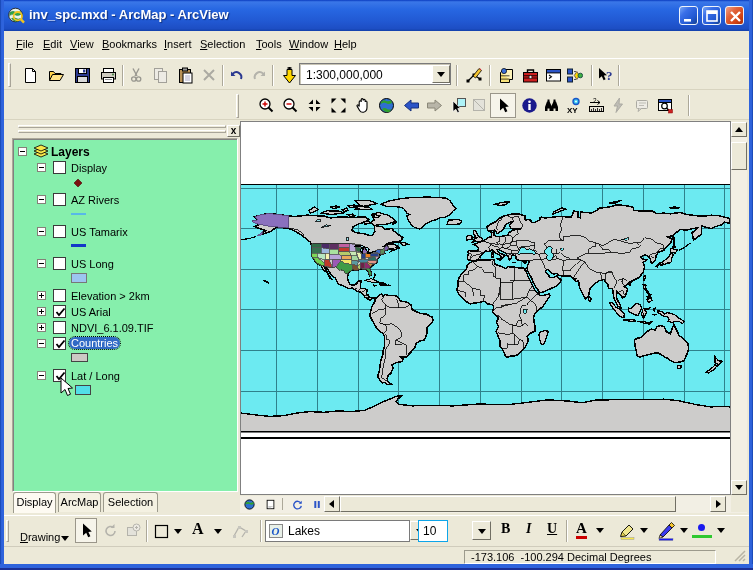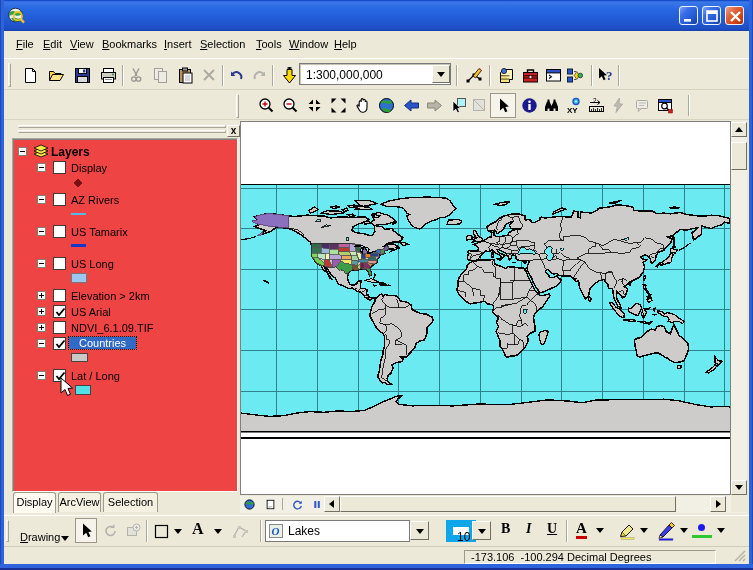--- a/index.html
+++ b/index.html
@@ -38,31 +38,31 @@
 
 #scalecombo { position:absolute; left:295px; top:4px; width:152px; height:22px; background:#fff; border:1px solid #7a7a7a; box-shadow:inset 1px 1px 0 #c8c4b4; }
 #scalecombo .txt { position:absolute; left:6px; top:4px; font-size:12px; }
 .dropbtn { position:absolute; background:#ece9d8; border:1px solid #fff; border-right-color:#716f64; border-bottom-color:#716f64; }
 .dropbtn:after { content:""; position:absolute; left:50%; top:50%; margin-left:-4px; margin-top:-2px; border:4px solid transparent; border-top:5px solid #000; border-bottom:none; }
 
 #toc { position:absolute; left:4px; top:121px; width:234px; height:394px; background:#ece9d8; }
 #toc-ridge1 { position:absolute; left:14px; top:4px; width:208px; height:3px; border:1px solid #fff; border-right-color:#a8a498; border-bottom-color:#a8a498; }
 #toc-ridge2 { position:absolute; left:14px; top:9px; width:208px; height:3px; border:1px solid #fff; border-right-color:#a8a498; border-bottom-color:#a8a498; }
 #toc-x { position:absolute; left:223px; top:4px; width:13px; height:12px; background:#ece9d8; border:1px solid #fff; border-right-color:#716f64; border-bottom-color:#716f64; font-size:10px; font-weight:bold; text-align:center; line-height:10px; }
-#toc-panel { position:absolute; left:8px; top:17px; width:226px; height:354px; background:#ef4444; border:1px solid #aca899; border-right-color:#fff; border-bottom-color:#fff; box-shadow:inset 1px 1px 0 #808080; }
+#toc-panel { position:absolute; left:8px; top:17px; width:226px; height:354px; background:#86efac; border:1px solid #aca899; border-right-color:#fff; border-bottom-color:#fff; box-shadow:inset 1px 1px 0 #808080; }
 #tabs { position:absolute; left:8px; top:371px; height:21px; }
 #tree { position:absolute; left:0; top:0; width:100%; height:100%; }
 .exp { position:absolute; width:9px; height:9px; background:#fff; border:1px solid #848078; }
 .exp:before { content:""; position:absolute; left:1px; top:3px; width:5px; height:1px; background:#000; }
 .exp.pl:before { left:1px; top:3px; }
 .exp.pl:after { content:""; position:absolute; left:3px; top:1px; width:1px; height:5px; background:#000; }
 .cb { position:absolute; width:13px; height:13px; background:#fff; border:1px solid #3a3a3a; }
 .cb svg { position:absolute; left:0px; top:0px; }
 .lbl { position:absolute; font-size:11px; color:#000; white-space:nowrap; }
-.hl { background:#316ac5; color:#fff; outline:1px dotted #000; padding:0 10px; }
+.hl { background:#316ac5; color:#fff; outline:1px dotted #000; padding:0 2px;border-radius:6px; }
 .tab { position:absolute; top:0; height:20px; background:#f4f1e2; border:1px solid #9c9a8c; border-bottom:none; border-radius:3px 3px 0 0; text-align:center; padding-top:3px; font-size:11px; }
 
 #mapwin { position:absolute; left:240px; top:121px; width:507px; height:392px; background:#ece9d8; }
 #mapview { position:absolute; left:0px; top:0px; width:491px; height:374px; border:1px solid #808080; background:#fff; }
 #vscroll { position:absolute; left:491px; top:1px; width:16px; height:373px; background:#f2efe4; }
 #hscrollrow { position:absolute; left:0px; top:375px; width:507px; height:17px; background:#f2efe4; }
 .sbtn { position:absolute; background:#ece9d8; border:1px solid #fff; border-right-color:#716f64; border-bottom-color:#716f64; }
 
 #drawbar { position:absolute; left:4px; top:515px; width:745px; height:30px; background:#ece9d8; border-top:1px solid #fff; }
 
@@ -73,20 +73,21 @@
 <body>
 <div id="win">
   <div id="titlebar">
     <svg id="title-ico" viewBox="0 0 17 17">
       <circle cx="7.5" cy="8" r="6.8" fill="#e8f4ec" stroke="#222" stroke-width="0.9"></circle>
       <path d="M2 5.5 Q5 3.5 7 5 Q9.5 6.5 12.5 4.5 L13.5 7 Q10 9.5 7.5 8 Q5 6.5 1.5 8.5 z" fill="#2fa848" stroke="#1a5c2a" stroke-width="0.4"></path>
       <path d="M3.5 11.5 Q6 10 8.5 11.5 Q10.5 12.5 12 11.5 L10.5 14 Q8 15.2 5.5 13.5 z" fill="#2fa848" stroke="#1a5c2a" stroke-width="0.4"></path>
       <circle cx="9.8" cy="9.2" r="4.2" fill="none" stroke="#f0c420" stroke-width="1.8"></circle>
       <line x1="13" y1="12.4" x2="16" y2="15.6" stroke="#f0c420" stroke-width="2.4"></line>
     </svg>
+    <div id="title-txt">inv_spc.mxd - ArcMap - ArcView</div>
     <div class="capbtn" id="btn-min">
         <svg class="glyph" style="left:3px;top:3px" width="12" height="12">
           <rect x="1" y="9" width="7" height="2.6" fill="#fff"></rect>
         </svg>
       </div>
     <div class="capbtn" id="btn-max">
         <svg class="glyph" style="left:3px;top:3px" width="12" height="12">
           <rect x="1" y="1" width="10" height="10" fill="none" stroke="#fff" stroke-width="1.6"></rect>
           <rect x="1" y="1" width="10" height="3" fill="#fff"></rect>
         </svg>
@@ -352,21 +353,21 @@
           </div>
       <div class="lbl" style="left:58px;top:231px">Lat / Long</div>
       <div style="position:absolute;left:62px;top:246px;width:16px;height:10px;background:#52dfe8;border:1px solid #444"></div>
       <svg style="position:absolute;left:46px;top:238px;z-index:5" width="16" height="22" viewBox="0 0 16 22">
             <path d="M2 1 L2 16 L6 12.5 L8.5 18.5 L11.5 17.2 L9 11.5 L13.5 11 z" fill="#fff" stroke="#000" stroke-width="1"></path>
           </svg>
     </div>
       </div>
     <div id="tabs">
       <div class="tab" style="left:1px;width:43px;height:21px;background:#fdfaf2;">Display</div>
-      <div class="tab" style="left:46px;width:43px;">ArcView</div>
+      <div class="tab" style="left:46px;width:43px;">ArcMap</div>
       <div class="tab" style="left:91px;width:55px;">Selection</div>
     </div>
   </div>
   <div id="mapwin">
     <div id="mapview">
         <div id="mapsvg"><svg width="489" height="372" viewBox="0 0 489 372" shape-rendering="crispEdges">
             <rect x="0" y="62.5" width="489" height="248" fill="#6ceaf1"></rect>
             <g stroke="#2f818c" stroke-width="1">
               <line x1="35.5" y1="63" x2="35.5" y2="310.5"></line>
               <line x1="76.2" y1="63" x2="76.2" y2="310.5"></line>
@@ -704,21 +705,21 @@
       </svg>
     <div class="tsep" style="left:256px;top:4px;height:22px"></div>
     <div style="position:absolute;left:261px;top:4px;width:145px;height:22px;background:#fff;border:1px solid #7a7a7a;">
       <svg style="position:absolute;left:3px;top:3px" width="14" height="14" viewBox="0 0 14 14">
           <rect x="0.5" y="0.5" width="13" height="13" fill="#e8f0e8" stroke="#888"></rect>
           <text x="2.5" y="11" font-size="11" font-style="italic" font-weight="bold" fill="#1a56c8" font-family="Liberation Serif">O</text>
         </svg>
       <span style="position:absolute;left:22px;top:3px;font-size:12px">Lakes</span>
     </div>
     <div class="dropbtn" style="left:406px;top:5px;width:19px;height:19px"></div>
-    <div style="position:absolute;left:442px;top:4px;width:30px;height:22px;background:#fff;border:7px solid #0ea5e9;">
+    <div style="position:absolute;left:414px;top:4px;width:30px;height:22px;background:#fff;border:1px solid #0ea5e9;">
         <span style="position:absolute;left:4px;top:3px;font-size:12px">10</span>
       </div>
     <div class="dropbtn" style="left:468px;top:5px;width:19px;height:19px"></div>
     <div style="position:absolute;left:497px;top:5px;font:bold 14px 'Liberation Serif',serif;">B</div>
     <div style="position:absolute;left:522px;top:5px;font:italic bold 14px 'Liberation Serif',serif;">I</div>
     <div style="position:absolute;left:543px;top:5px;font:bold 14px 'Liberation Serif',serif;text-decoration:underline;">U</div>
     <div class="tsep" style="left:562px;top:4px;height:22px"></div>
     <div style="position:absolute;left:572px;top:4px;font:bold 15px 'Liberation Serif',serif;border-bottom:3px solid #cc0000;line-height:16px;">A</div>
     <svg style="position:absolute;left:592px;top:12px" width="9" height="7">
         <path d="M0 0 h8 L4 5 z" fill="#000"></path>

